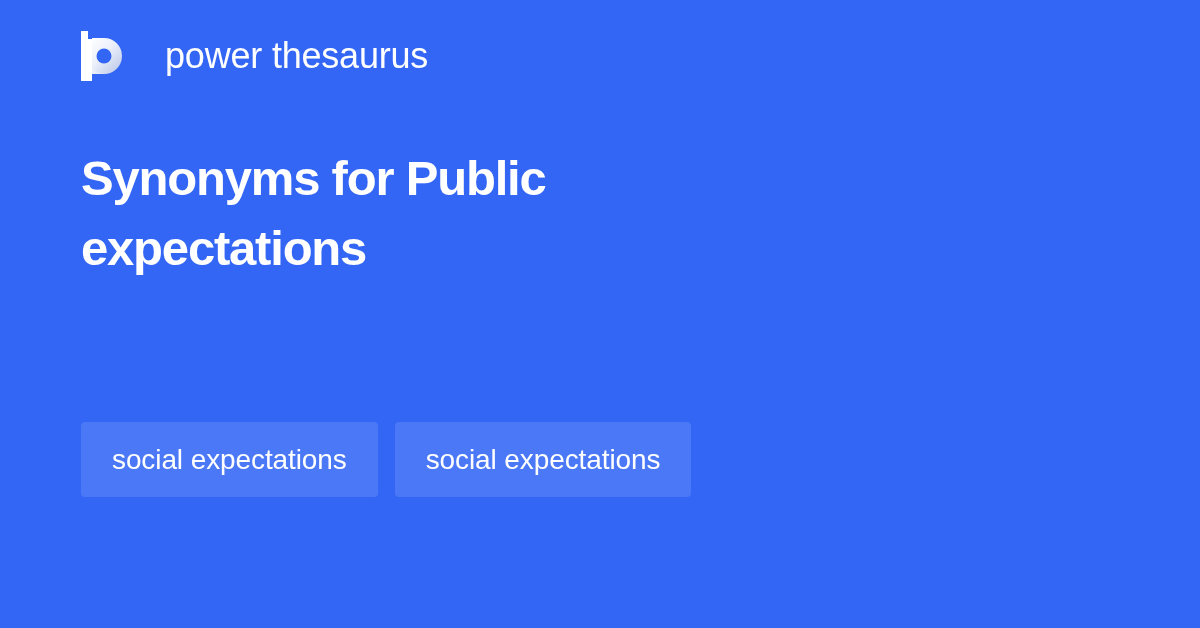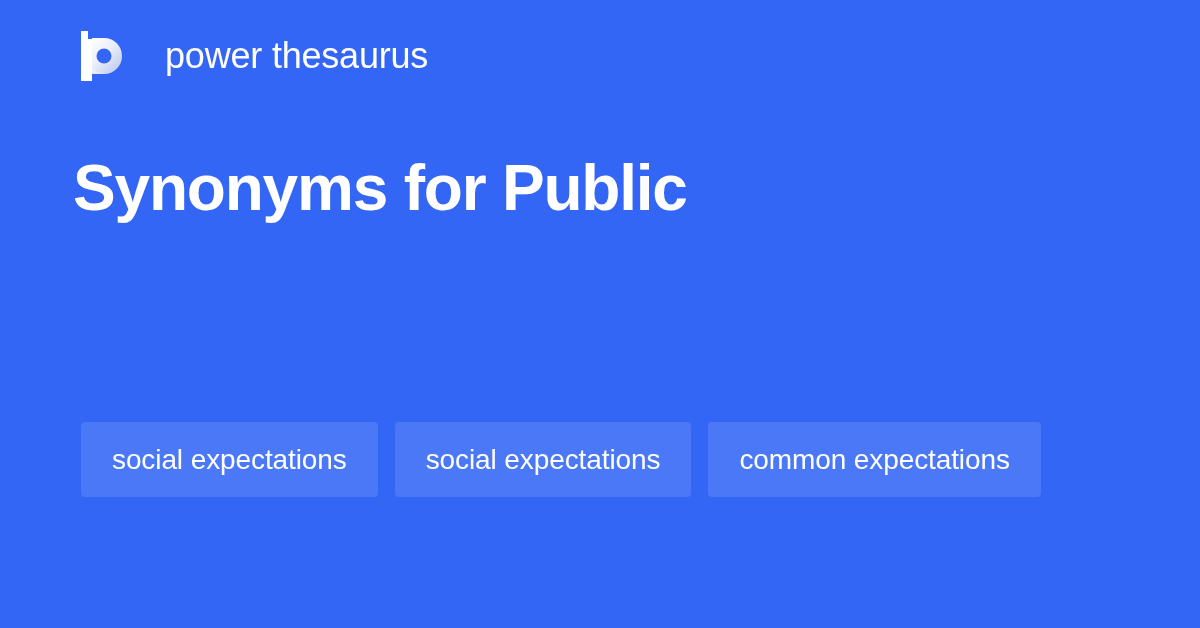--- a/index.html
+++ b/index.html
@@ -41,24 +41,24 @@
     color: #FFFFFF;
     letter-spacing: -0.2px;
     line-height: 1;
     white-space: nowrap;
   }
   .brand-name .brand-word-2 { font-weight: 400; }
 
   
   .headline {
     position: absolute;
-    left: 73px;
+    left: 81px;
     top: 143px;
     width: 1000px;
-    font-size: 64px;
+    font-size: 49px;
     font-weight: 700;
     line-height: 1.43;
     color: #FFFFFF;
     letter-spacing: -1.2px;
   }
   .headline .hl-line { display: block; }
 
   
   .chips {
     position: absolute;
@@ -111,25 +111,23 @@
       <circle cx="23" cy="25" r="7.5" fill="#3366F5"></circle>
 
       <rect x="0" y="8" width="11" height="42" fill="#FFFFFF"></rect>
     </svg>
   </span>
   <span class="brand-name"><span class="brand-word-1">power</span><span> </span><span class="brand-word-2">thesaurus</span></span>
 </div>
 
 <h1 class="headline">
   <span class="hl-line">Synonyms for Public</span>
+  <span class="hl-line">expectations</span>
 </h1>
 
 <div class="chips">
   <div class="chip">
     <span>social expectations</span>
   </div>
   <div class="chip">
     <span>social expectations</span>
   </div>
-  <div class="chip">
-    <span>common expectations</span>
-  </div>
 </div>
 
 </body></html>

